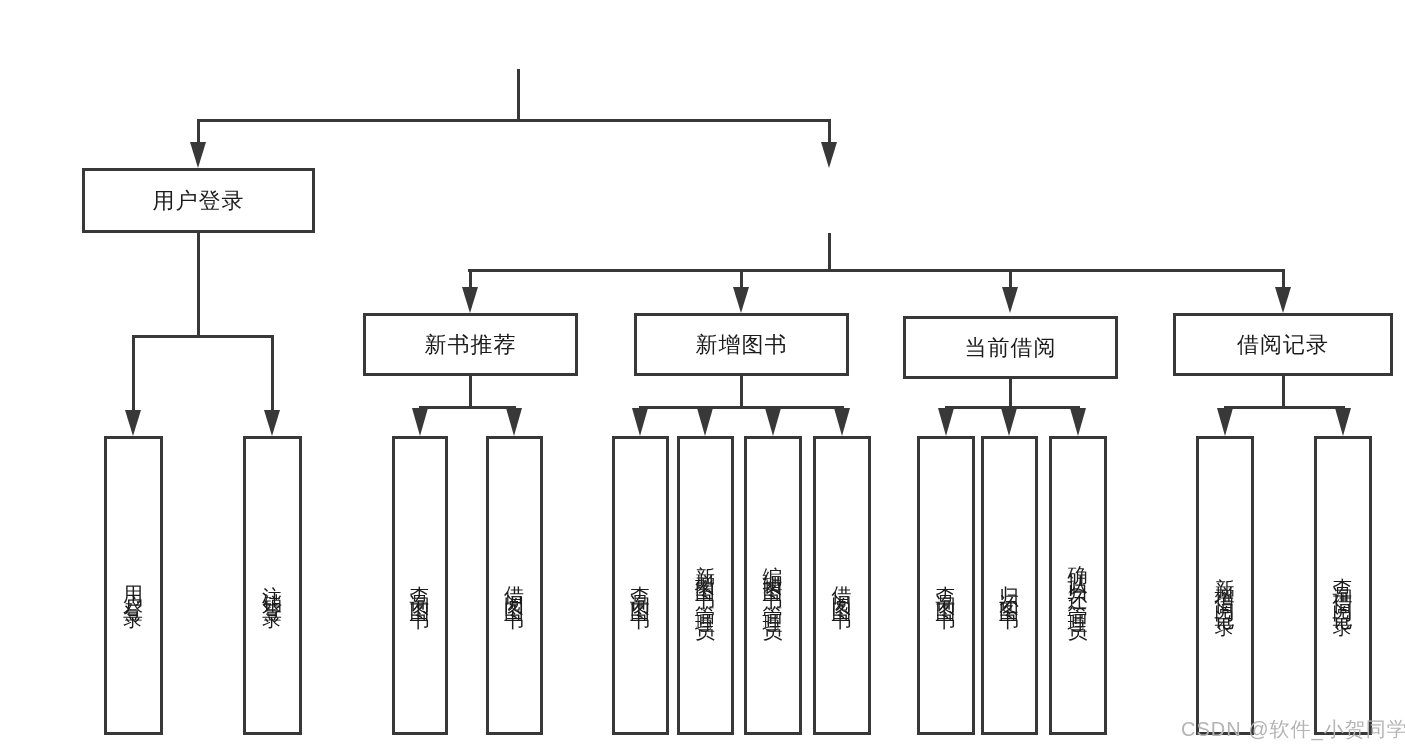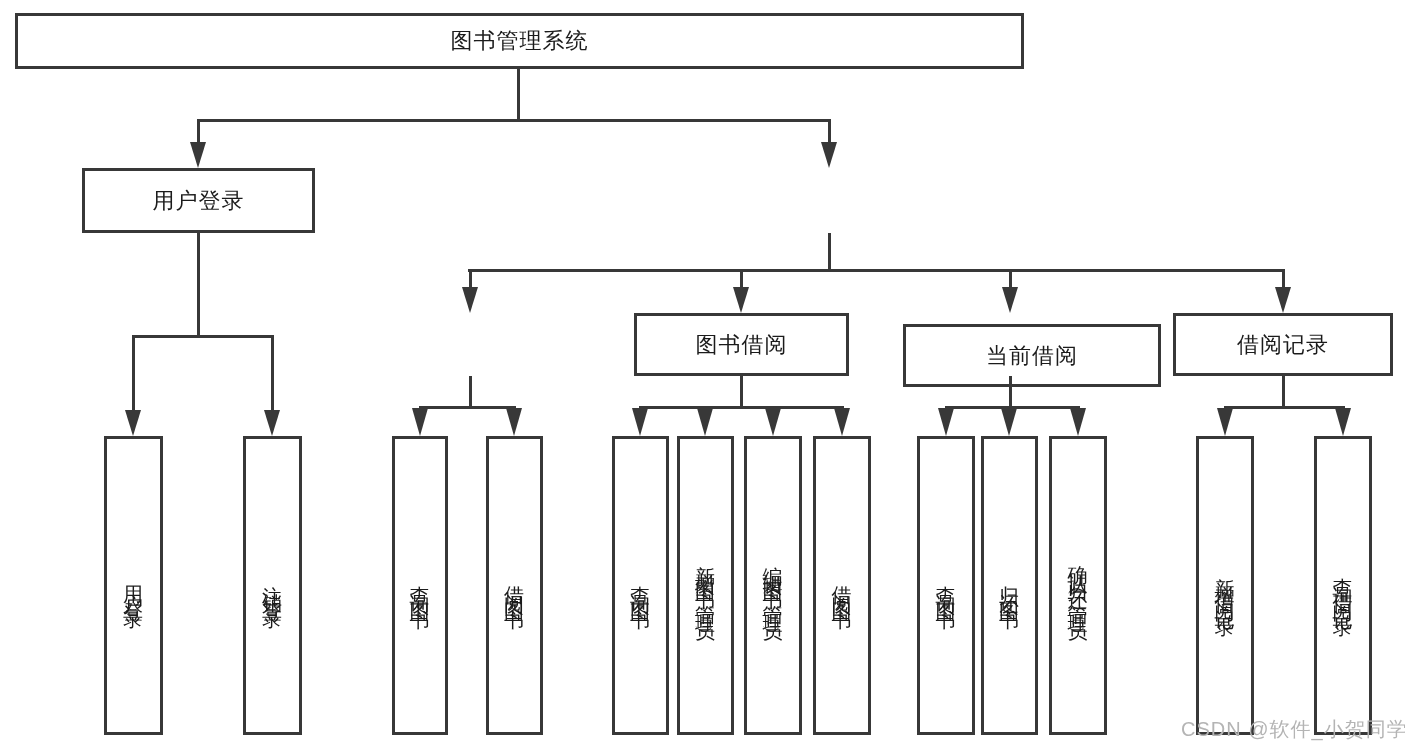--- a/index.html
+++ b/index.html
@@ -27,23 +27,20 @@
   #watermark {
     position:absolute; left:1181px; top:716px; font-size:20px;
     color:#b4b4b4; letter-spacing:1px; z-index:5; white-space:nowrap;
   }
 </style>
 </head>
 <body>
 
 <div id="stage">
 
-  <div class="box hbox" style="left:15px;top:13px;width:1009px;height:56px">
-    <span>图书管理系统</span>
-  </div>
 
   <div class="seg" style="left:517px;top:69px;width:3px;height:52px"></div>
   <div class="seg" style="left:197px;top:119px;width:634px;height:3px"></div>
   <div class="seg" style="left:197px;top:119px;width:3px;height:26px"></div>
   <div class="seg" style="left:828px;top:119px;width:3px;height:26px"></div>
   <div class="arrow" style="left:190px;top:142px"></div>
   <div class="arrow" style="left:821px;top:142px"></div>
 
   <div class="box hbox" style="left:82px;top:168px;width:233px;height:65px">
     <span>用户登录</span>
@@ -60,24 +57,27 @@
   <div class="seg" style="left:468px;top:269px;width:817px;height:3px"></div>
   <div class="seg" style="left:469px;top:269px;width:3px;height:20px"></div>
   <div class="seg" style="left:740px;top:269px;width:3px;height:20px"></div>
   <div class="seg" style="left:1009px;top:269px;width:3px;height:20px"></div>
   <div class="seg" style="left:1282px;top:269px;width:3px;height:20px"></div>
   <div class="arrow" style="left:462px;top:287px"></div>
   <div class="arrow" style="left:733px;top:287px"></div>
   <div class="arrow" style="left:1002px;top:287px"></div>
   <div class="arrow" style="left:1275px;top:287px"></div>
 
+  <div class="box hbox" style="left:363px;top:313px;width:215px;height:63px">
+    <span>新书推荐</span>
+  </div>
   <div class="box hbox" style="left:634px;top:313px;width:215px;height:63px">
-    <span>图书借阅</span>
+    <span>新增图书</span>
   </div>
-  <div class="box hbox" style="left:903px;top:324px;width:258px;height:63px">
+  <div class="box hbox" style="left:903px;top:316px;width:215px;height:63px">
     <span>当前借阅</span>
   </div>
   <div class="box hbox" style="left:1173px;top:313px;width:220px;height:63px">
     <span>借阅记录</span>
   </div>
 
   <div class="seg" style="left:469px;top:376px;width:3px;height:32px"></div>
   <div class="seg" style="left:419px;top:406px;width:97px;height:3px"></div>
   <div class="arrow tall" style="left:412px;top:408px"></div>
   <div class="arrow tall" style="left:506px;top:408px"></div>

